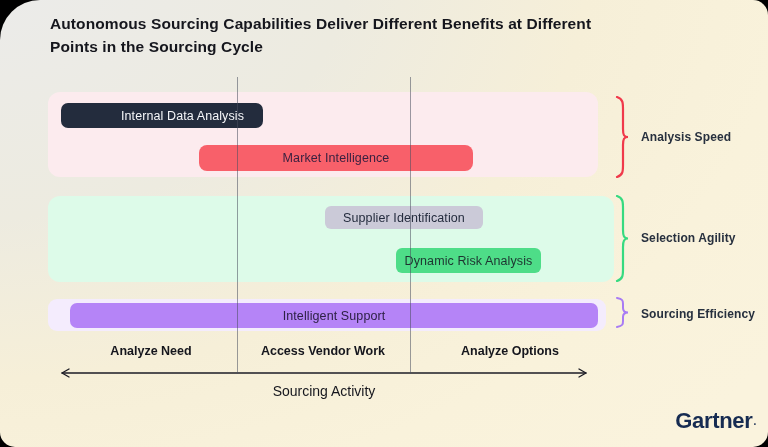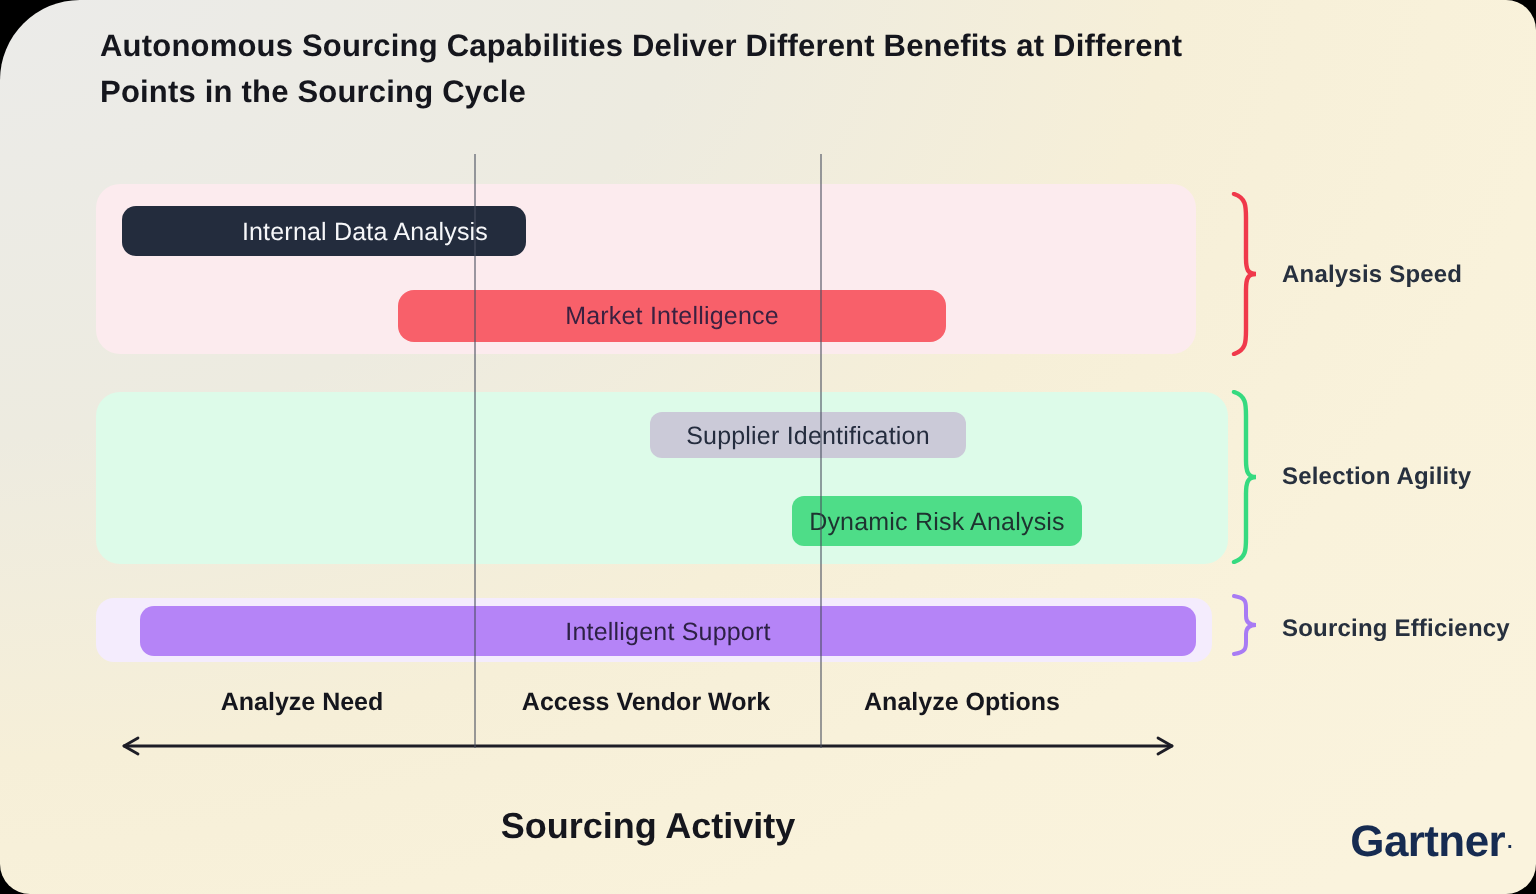--- a/index.html
+++ b/index.html
@@ -35,25 +35,25 @@
   .brace-3{top:297px;}
   .side-label{
     position:absolute;left:641px;font-size:12px;font-weight:600;color:#27303e;
     letter-spacing:.1px;white-space:nowrap;z-index:4;
   }
   .sl-1{top:130px}.sl-2{top:231px}.sl-3{top:307px}
   .phase-label{
     position:absolute;top:344px;transform:translateX(-50%);
     font-size:12.5px;font-weight:700;color:#15161d;white-space:nowrap;z-index:4;
   }
-  .pl-1{left:151px}.pl-2{left:323px}.pl-3{left:481px}
+  .pl-1{left:151px}.pl-2{left:323px}.pl-3{left:510px}
   .axis{position:absolute;left:56px;top:367px;z-index:5;}
   .axis-title{
-    position:absolute;left:324px;top:403px;transform:translateX(-50%);
-    font-size:18px;font-weight:700;color:#15161d;white-space:nowrap;
+    position:absolute;left:324px;top:383px;transform:translateX(-50%);
+    font-size:14px;font-weight:400;color:#15161d;white-space:nowrap;
   }
   .logo{
     position:absolute;right:12px;top:408px;font-size:22px;font-weight:700;
     letter-spacing:-.3px;display:flex;align-items:center;
   }
   .logo .mark{font-size:10px;font-weight:700;margin-left:1px;}
 </style>
 </head>
 <body>
 

